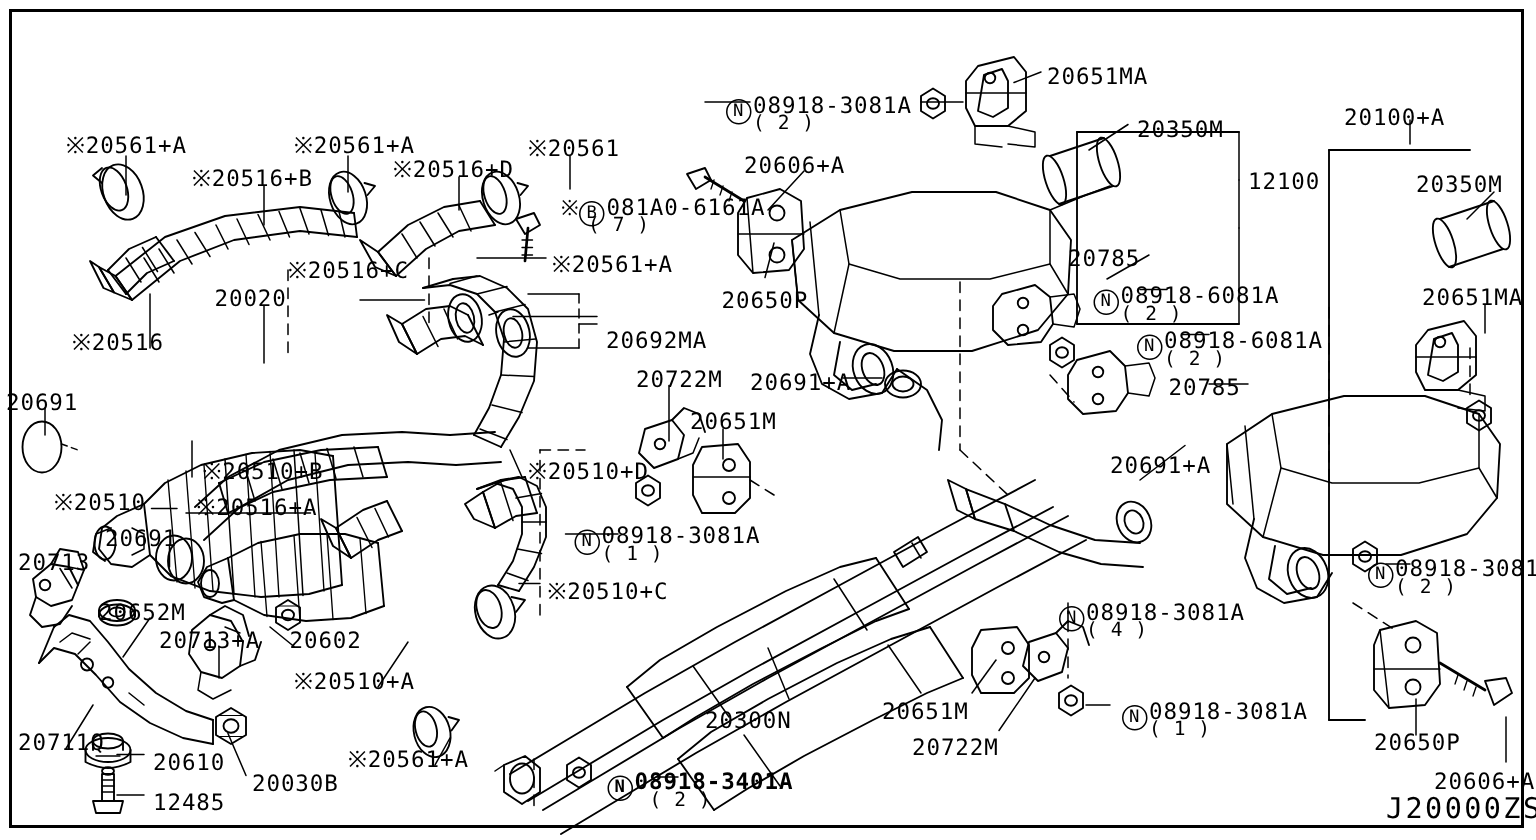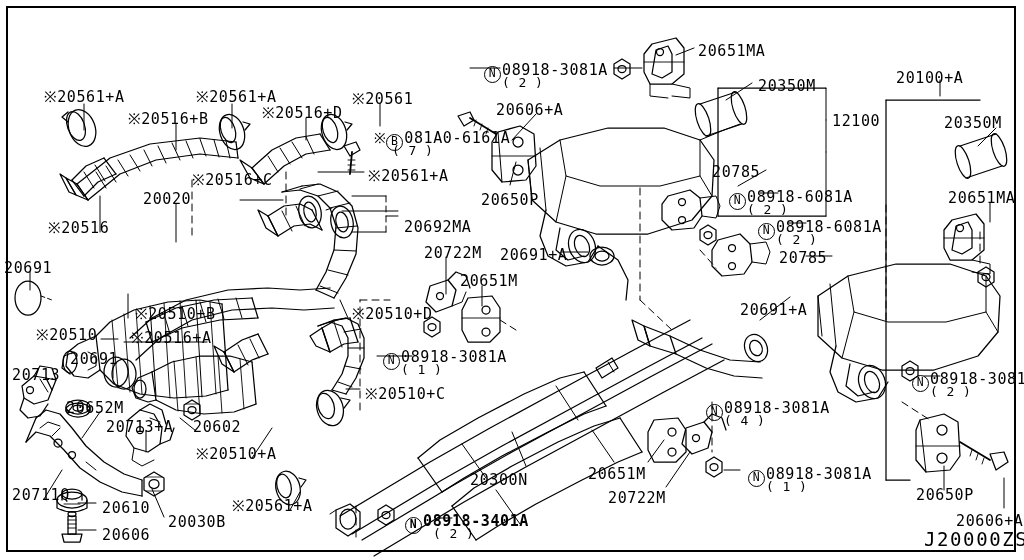--- a/index.html
+++ b/index.html
@@ -696,21 +696,21 @@
       <div class="lbl" style="left: 135px; top: 306px;">※20510+B</div>
       <div class="lbl" style="left: 131px; top: 330px;">※20516+A</div>
       <div class="lbl" style="left: 36px; top: 327px;">※20510</div>
       <div class="lbl" style="left: 70px; top: 351px;">20691</div>
       <div class="lbl" style="left: 12px; top: 367px;">20713</div>
       <div class="lbl" style="left: 66px; top: 400px;">20652M</div>
       <div class="lbl" style="left: 106px; top: 419px;">20713+A</div>
       <div class="lbl" style="left: 193px; top: 419px;">20602</div>
       <div class="lbl" style="left: 12px; top: 487px;">20711Q</div>
       <div class="lbl" style="left: 102px; top: 500px;">20610</div>
-      <div class="lbl" style="left: 102px; top: 527px;">20606</div>
+      <div class="lbl" style="left: 102px; top: 527px;">12485</div>
       <div class="lbl" style="left: 168px; top: 514px; text-align: right;">20030B</div>
       <div class="lbl" style="left: 196px; top: 446px;">※20510+A</div>
       <div class="lbl" style="left: 232px; top: 498px;">※20561+A</div>
       <div class="lbl" style="left: 352px; top: 306px;">※20510+D</div>
       <div class="lbl" style="left: 365px; top: 386px;">※20510+C</div>
       <div class="lbl" style="left: 404px; top: 207px; margin-top: 12px;">20692MA</div>
       <div class="lbl" style="left: 368px; top: 168px;">※20561+A</div>
       <div class="lbl" style="left: 424px; top: 245px;">20722M</div>
       <div class="lbl" style="left: 460px; top: 273px;">20651M</div>
       <div class="lbl" style="left: 496px; top: 102px;">20606+A</div>

